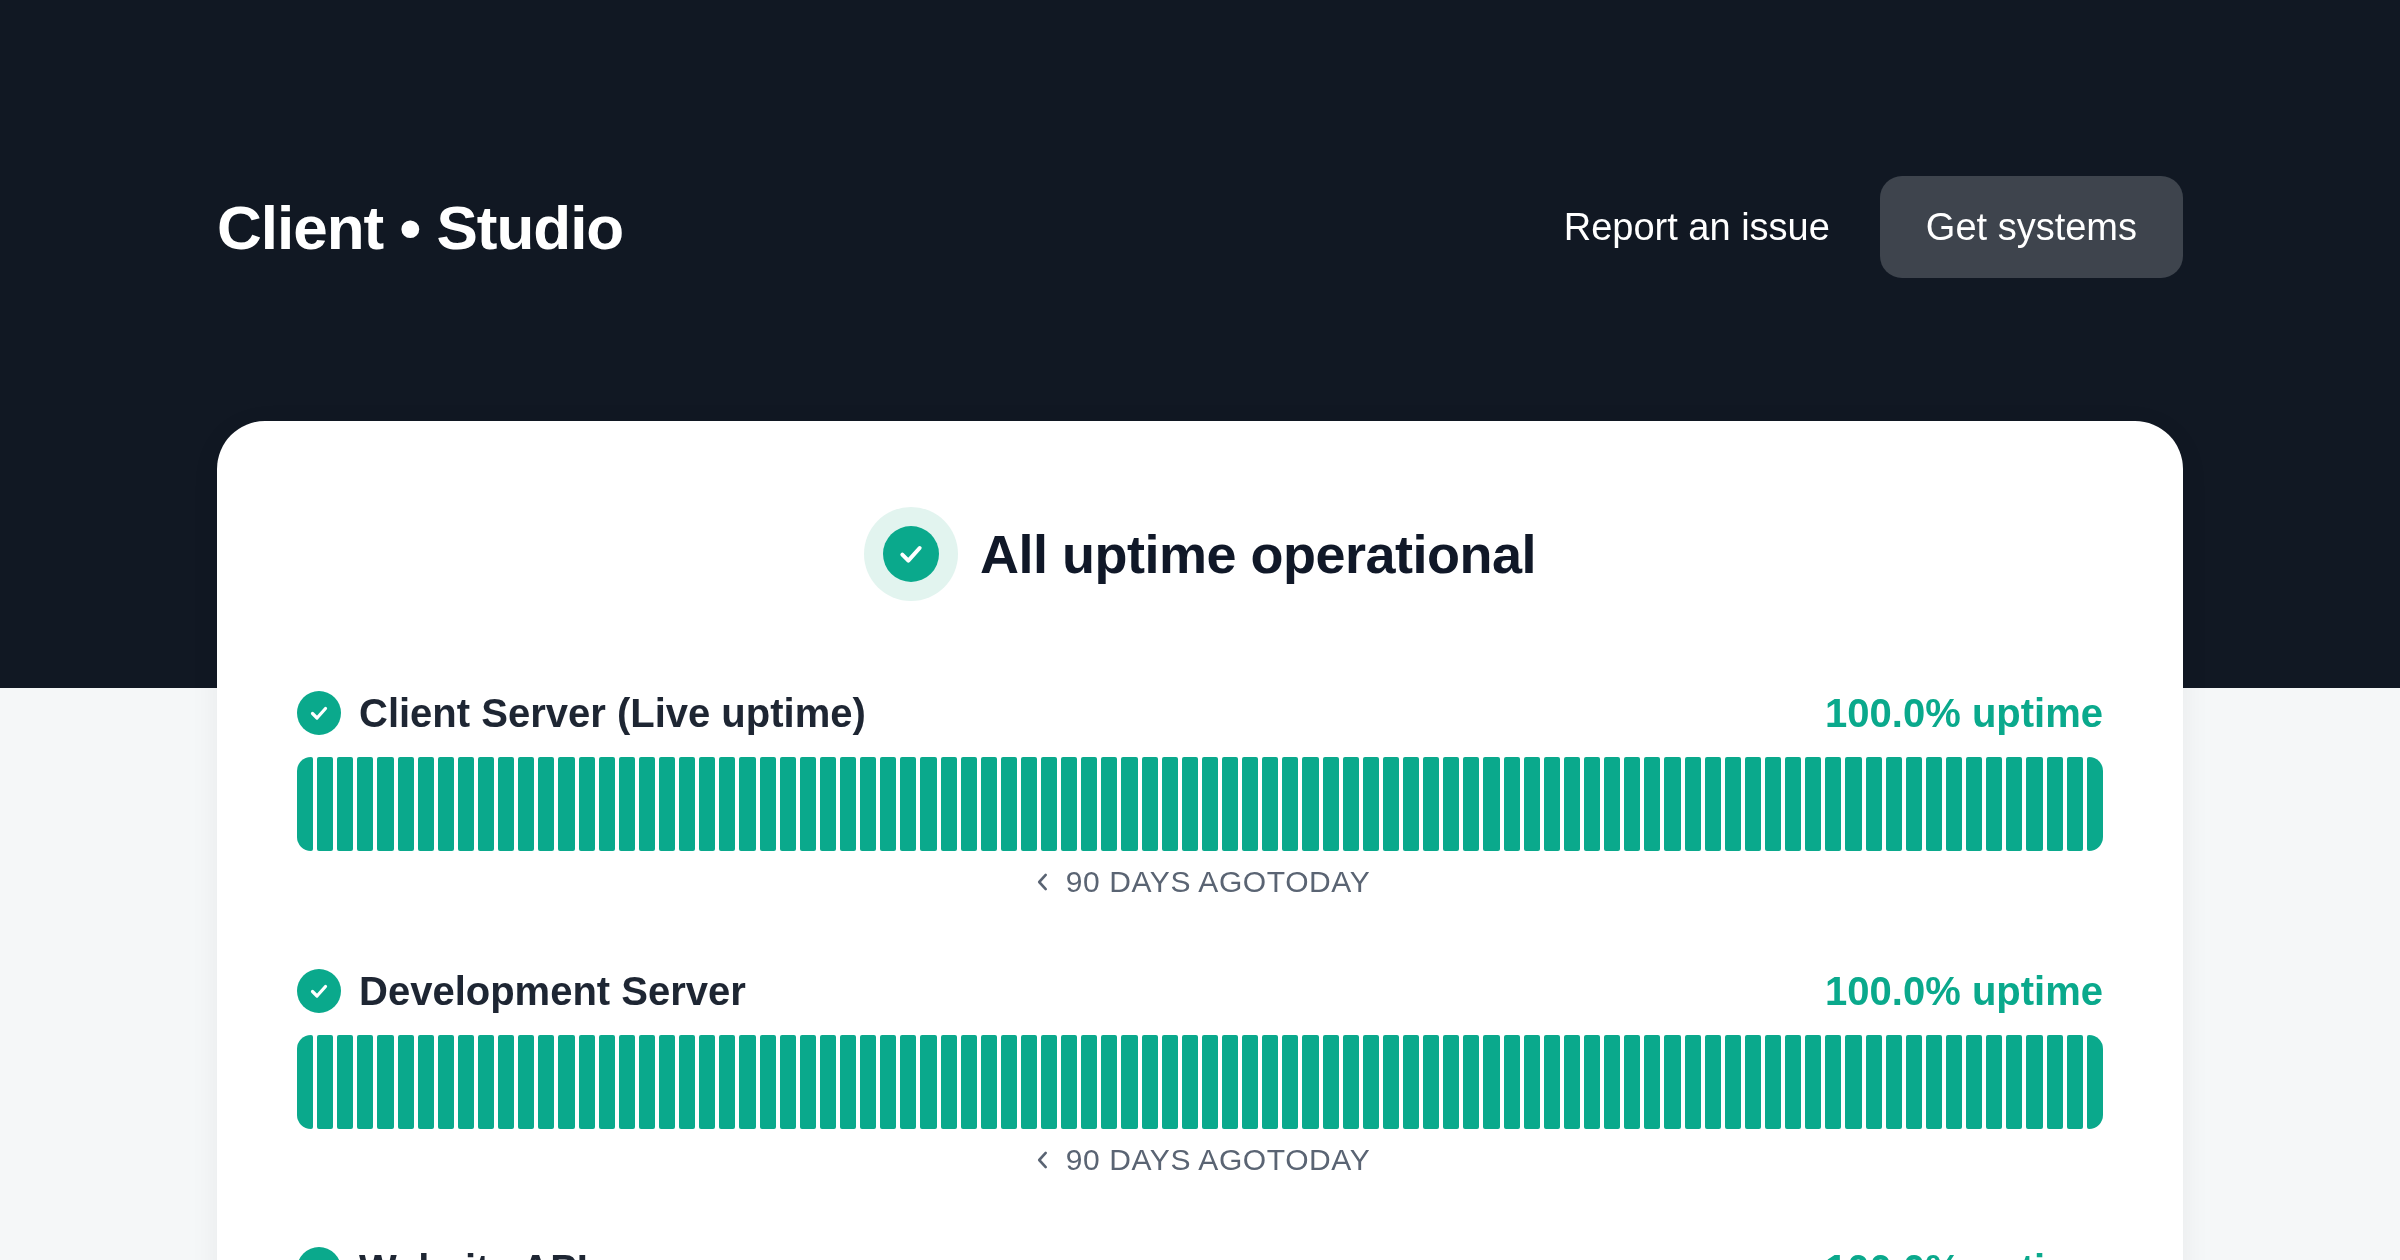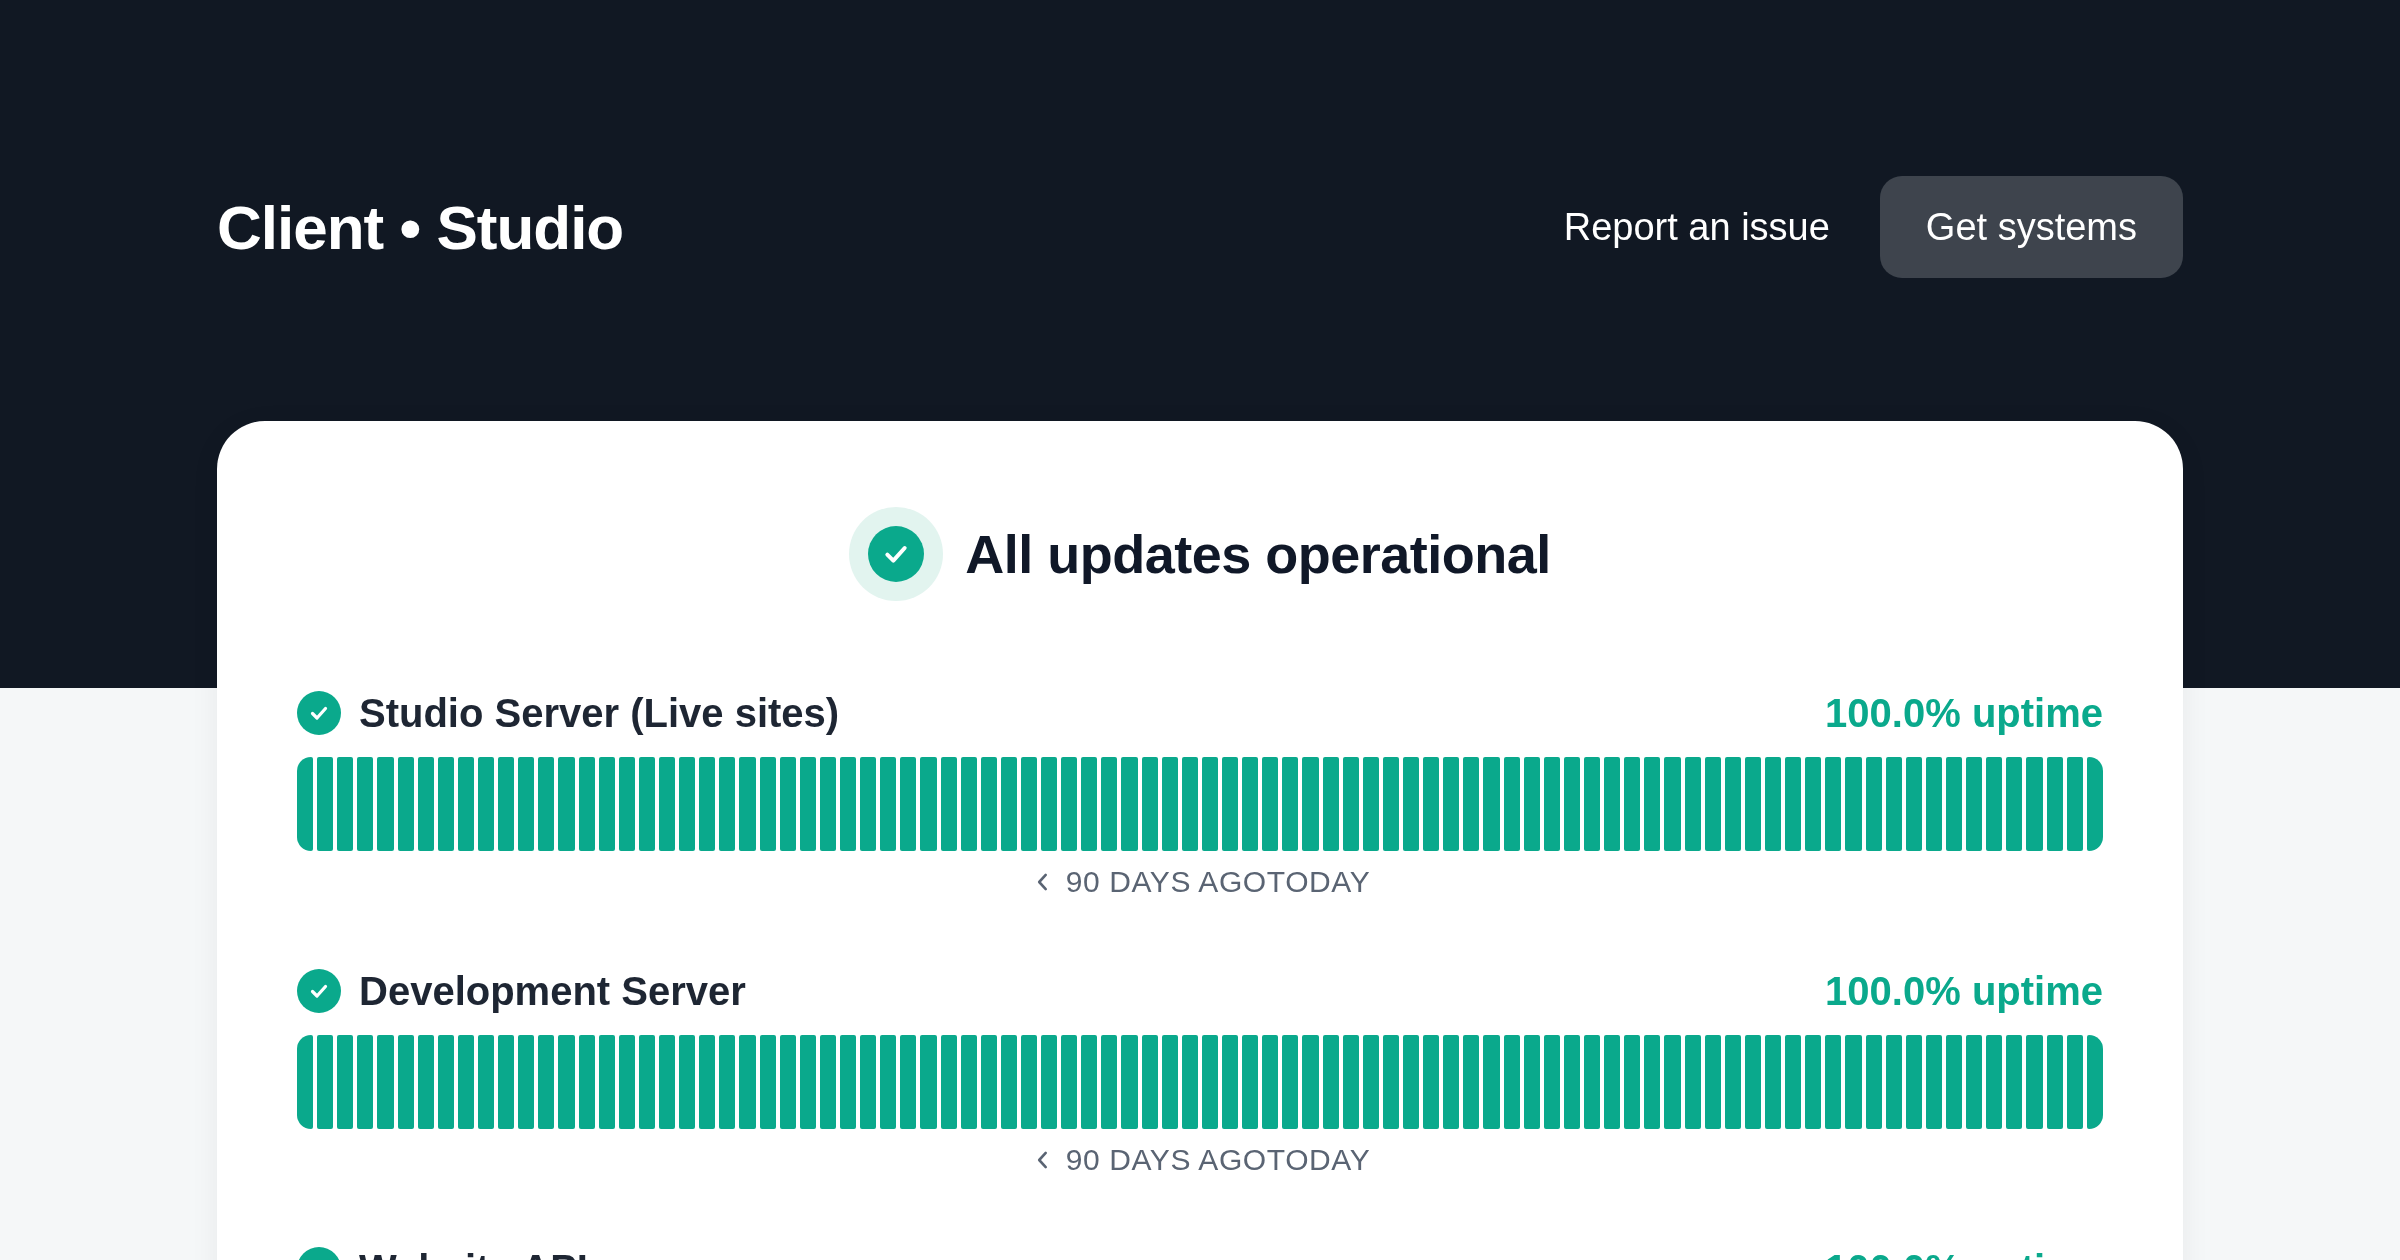--- a/index.html
+++ b/index.html
@@ -117,31 +117,31 @@
 
 <main class="card">
   <div class="overall">
     <span class="badge">
       <span class="badge-inner">
         <svg width="32" height="32" viewBox="0 0 24 24" fill="none">
           <path d="M5.5 12.5 L10 17 L18.5 7.5" stroke="#ffffff" stroke-width="3" stroke-linecap="round" stroke-linejoin="round"></path>
         </svg>
       </span>
     </span>
-    <h1 class="overall-title">All updates operational</h1>
+    <h1 class="overall-title">All uptime operational</h1>
   </div>
   <section class="components" id="components">
   <div class="component">
     <div class="row-head">
       <span class="check">
         <svg width="24" height="24" viewBox="0 0 24 24" fill="none">
           <path d="M5.5 12.5 L10 17 L18.5 7.5" stroke="#ffffff" stroke-width="3.2" stroke-linecap="round" stroke-linejoin="round"></path>
         </svg>
       </span>
-      <span class="comp-name">Studio Server (Live sites)</span>
+      <span class="comp-name">Client Server (Live uptime)</span>
       <span class="uptime">100.0% uptime</span>
     </div>
     <div class="bars">
           <div class="bar"></div>
           <div class="bar"></div>
           <div class="bar"></div>
           <div class="bar"></div>
           <div class="bar"></div>
           <div class="bar"></div>
           <div class="bar"></div>

